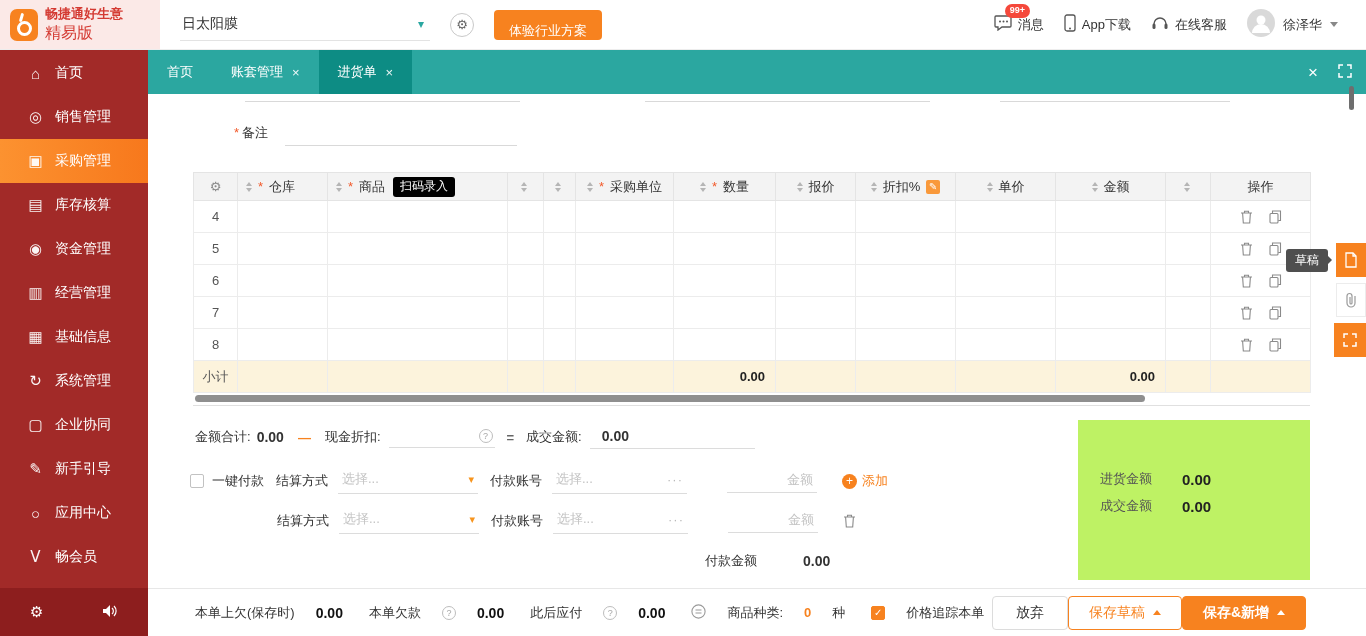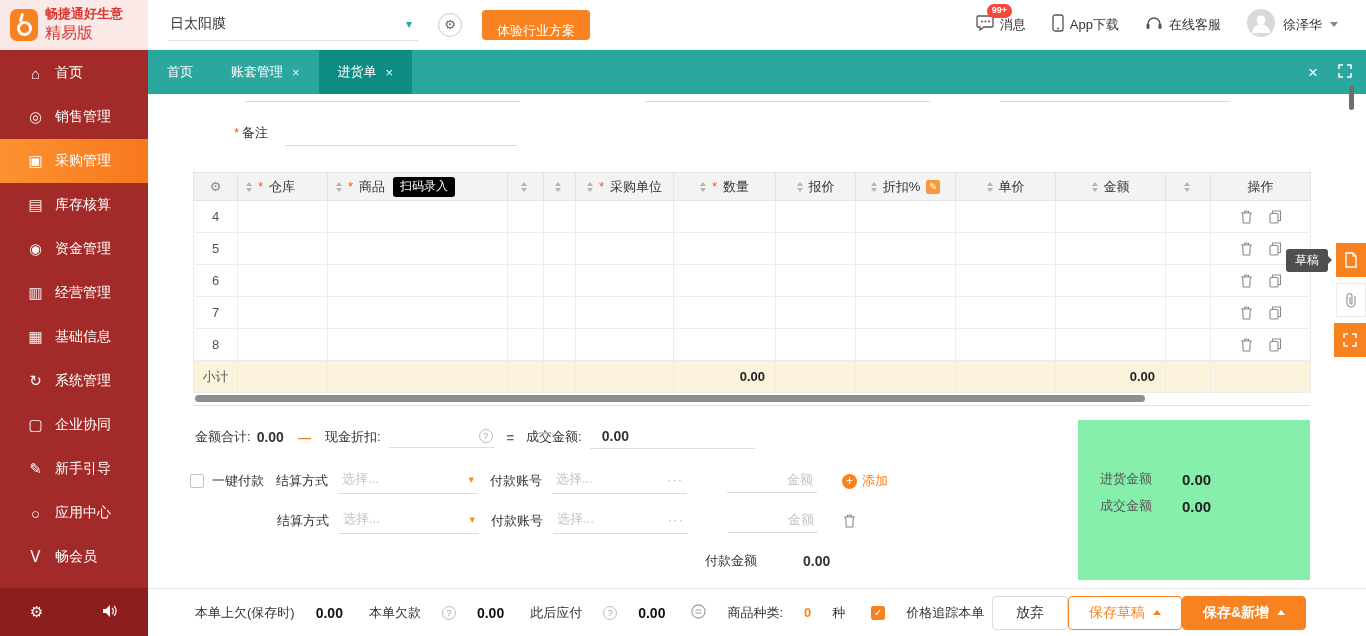--- a/index.html
+++ b/index.html
@@ -1,33 +1,33 @@
 <!DOCTYPE html>
 <html><head>
 <meta charset="utf-8">
 <style>
 *{margin:0;padding:0;box-sizing:border-box}
 body{font-family:"Liberation Sans","DejaVu Sans",sans-serif;background:#e9e9e9}
 .app{position:relative;width:1366px;height:636px;background:#fff;overflow:hidden;color:#333;font-size:13px}
 
 
 .topbar{position:absolute;left:0;top:0;right:0;height:50px;background:#fff;border-bottom:1px solid #ededed;display:flex;z-index:6}
-.logo-area{width:148px;height:100%;background:#fbe9e7;display:flex;align-items:center;padding:16px 10px;gap:7px;flex:0 0 auto}
+.logo-area{width:160px;height:100%;background:#fbe9e7;display:flex;align-items:center;padding:16px 10px;gap:7px;flex:0 0 auto}
 .logo-mark{width:28px;height:32px;background:#f7821f;border-radius:7px;position:relative;flex:0 0 auto}
 .logo-mark::before{content:"";position:absolute;left:7px;bottom:5px;width:9px;height:9px;border:3px solid #fff;border-radius:50%}
 .logo-mark::after{content:"";position:absolute;left:10px;top:4px;width:3px;height:9px;background:#fff;border-radius:2px;transform:rotate(16deg)}
 .brand{display:flex;flex-direction:column;line-height:1.25}
 .brand-name{color:#d43a32;font-weight:700;font-size:13px;white-space:nowrap}
 .brand-edition{color:#d43a32;font-size:16px}
 .topbar-main{flex:1;display:flex;align-items:center;padding:0 28px 0 20px;gap:20px}
 .account-select{width:250px;display:flex;align-items:center;justify-content:space-between;border-bottom:1px solid #e3e3e3;padding:7px 6px 7px 2px;font-size:14px;cursor:pointer}
 .account-chev{color:#2aa7a1;font-size:12px}
 .gear-btn{width:24px;height:24px;border:1px solid #c9c9c9;border-radius:50%;display:flex;align-items:center;justify-content:center;color:#666;font-size:13px;cursor:pointer;background:#fff}
 .exp-btn{height:30px;background:#f7821f;color:#fff;border:none;border-radius:4px;padding:12px 15px;font-size:13px;cursor:pointer;font-family:inherit}
-.topbar-right{margin-left:auto;display:flex;align-items:center;gap:26px}
+.topbar-right{margin-left:auto;display:flex;align-items:center;gap:20px}
 .menu-item{display:flex;align-items:center;gap:6px;cursor:pointer;position:relative;color:#333;white-space:nowrap}
 .badge{position:absolute;top:-11px;left:11px;background:#f5483b;color:#fff;border-radius:9px;font-size:9px;padding:2px 5px;line-height:1.1;font-weight:700}
 .user-item{display:flex;align-items:center;gap:8px;cursor:pointer;white-space:nowrap}
 .caret-down{width:0;height:0;border-left:4px solid transparent;border-right:4px solid transparent;border-top:5px solid #888;display:inline-block}
 
 
 .sidebar{position:absolute;left:0;top:50px;width:148px;bottom:0;background:#a22a28;display:flex;flex-direction:column;z-index:5}
 .side-nav{flex:1;padding-top:1px;overflow:hidden}
 .side-item{height:44px;display:flex;align-items:center;gap:11px;padding-left:27px;color:#fff;font-size:14px;cursor:pointer;white-space:nowrap}
 .side-item .glyph{width:17px;font-size:15px;text-align:center;opacity:.95}
@@ -97,21 +97,21 @@
 .chev-orange{color:#f7941d;font-size:11px}
 .dots{color:#b9b9b9;letter-spacing:1px}
 .amt-input{border:none;outline:none;border-bottom:1px solid #dcdcdc;width:90px;margin-left:40px;text-align:right;font:inherit;padding:2px 4px 5px;background:transparent}
 .amt-input::placeholder{color:#c3c3c3}
 .add-link{display:inline-flex;align-items:center;gap:5px;color:#f7821f;margin-left:25px;cursor:pointer;white-space:nowrap}
 .plus-circle{width:15px;height:15px;background:#f7821f;border-radius:50%;color:#fff;display:inline-flex;align-items:center;justify-content:center;font-size:12px;line-height:1}
 .row-trash{margin-left:25px}
 .pay-amount-line{position:absolute;left:557px;top:458px;display:flex;align-items:center}
 .pay-amount-line b{margin-left:46px;font-size:14px}
 
-.summary-panel{position:absolute;left:930px;top:326px;width:232px;height:160px;background:#86efac;padding-top:50px}
+.summary-panel{position:absolute;left:930px;top:326px;width:232px;height:160px;background:#bef264;padding-top:50px}
 .sp-row{display:flex;align-items:center;padding-left:22px;margin-bottom:9px}
 .sp-lbl{color:#555;width:62px;white-space:nowrap}
 .sp-val{font-size:15px;margin-left:20px;color:#222;font-weight:700}
 
 
 .float-draft{position:absolute;right:0;top:243px;width:30px;height:34px;background:#f7821f;display:flex;align-items:center;justify-content:center;cursor:pointer;z-index:9;border:none}
 .float-clip{position:absolute;right:0;top:283px;width:30px;height:34px;background:#fff;border:1px solid #ececec;display:flex;align-items:center;justify-content:center;cursor:pointer;z-index:9}
 .float-expand{position:absolute;right:0;top:323px;width:32px;height:34px;background:#f7821f;display:flex;align-items:center;justify-content:center;cursor:pointer;z-index:9;border:none}
 .draft-tip{position:absolute;right:38px;top:249px;background:#4f4f4f;color:#fff;font-size:12px;padding:3px 9px;border-radius:3px;z-index:9;white-space:nowrap}
 .draft-tip::after{content:"";position:absolute;right:-8px;top:7px;border:4px solid transparent;border-left-color:#4f4f4f}

